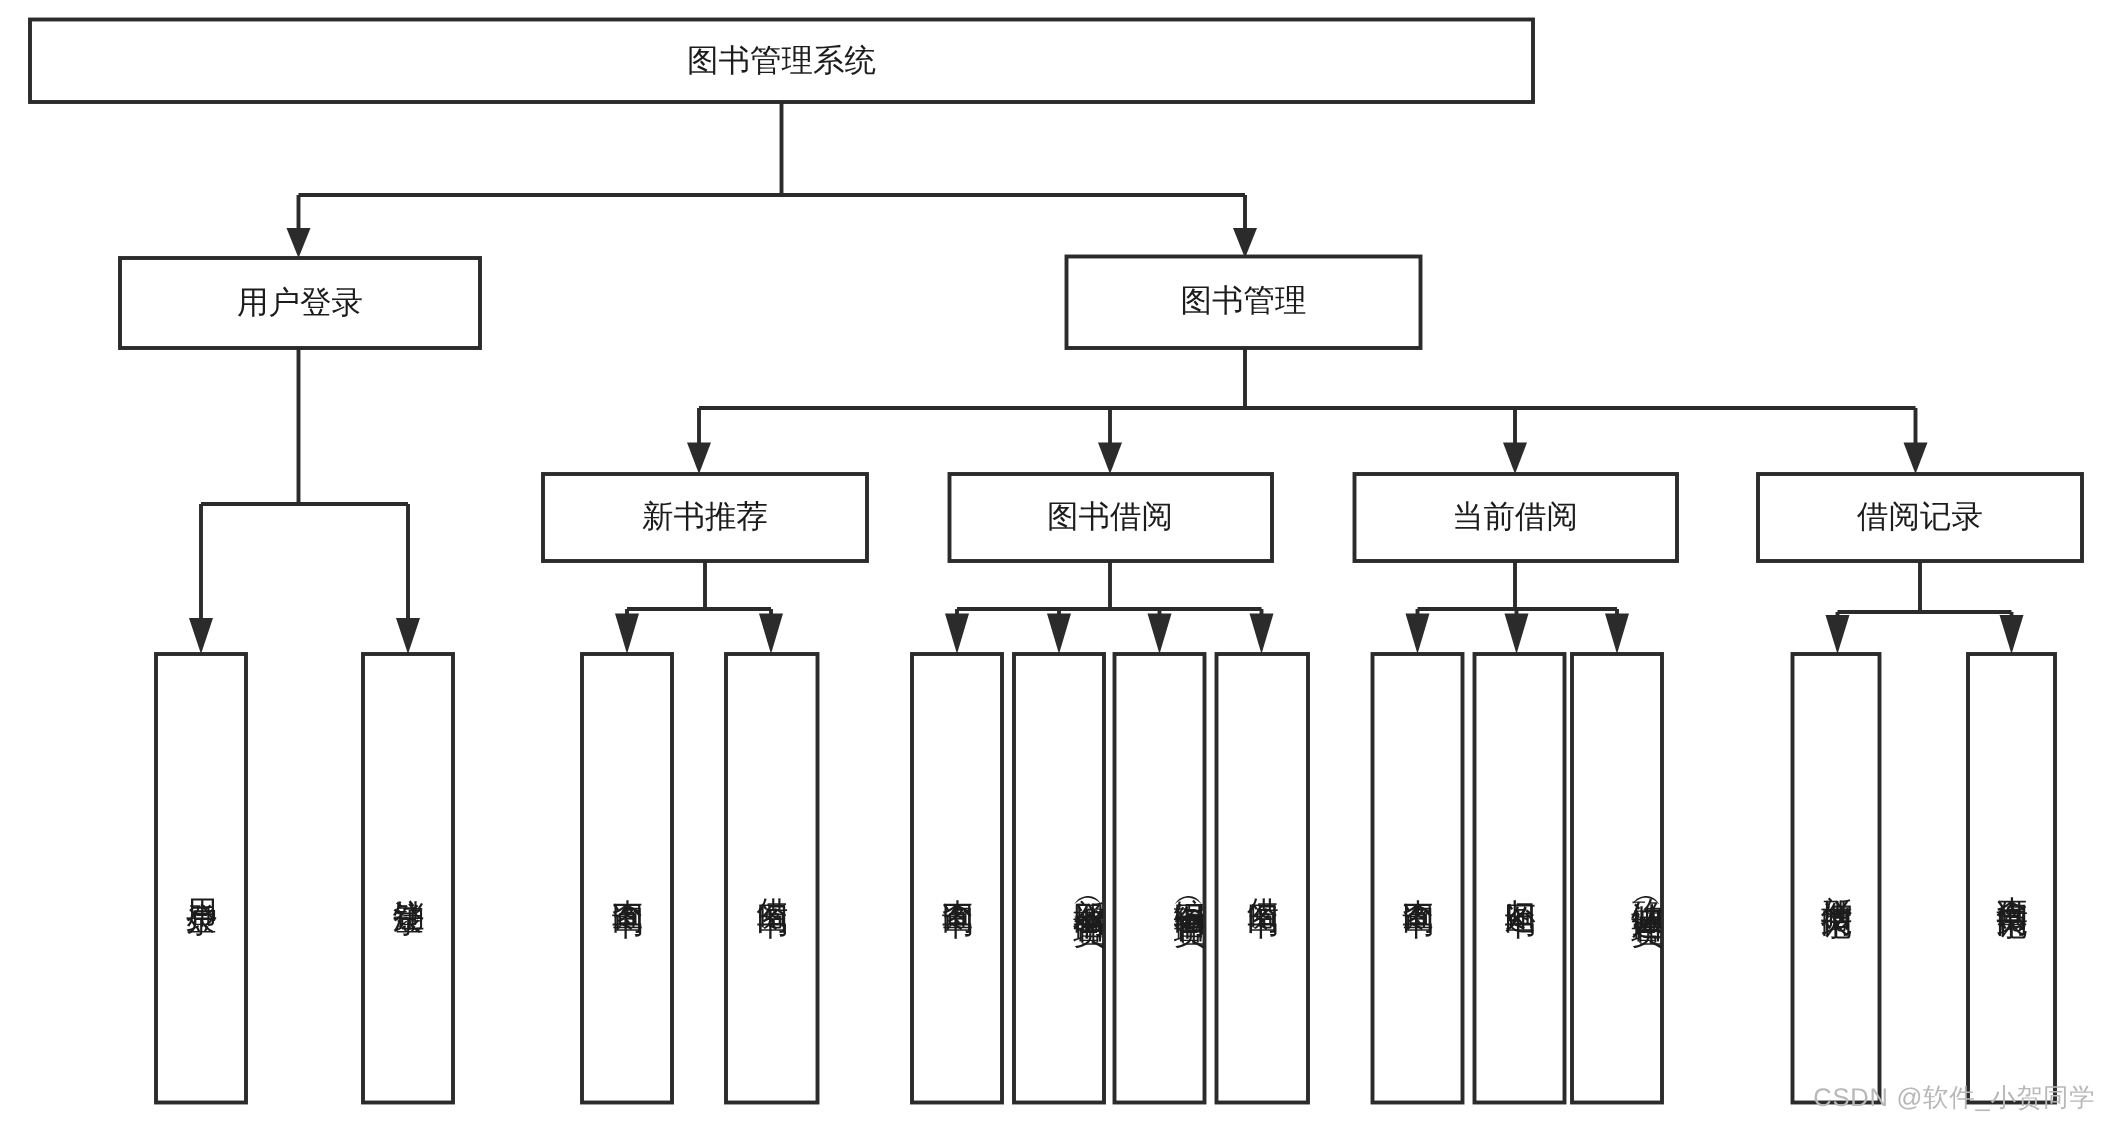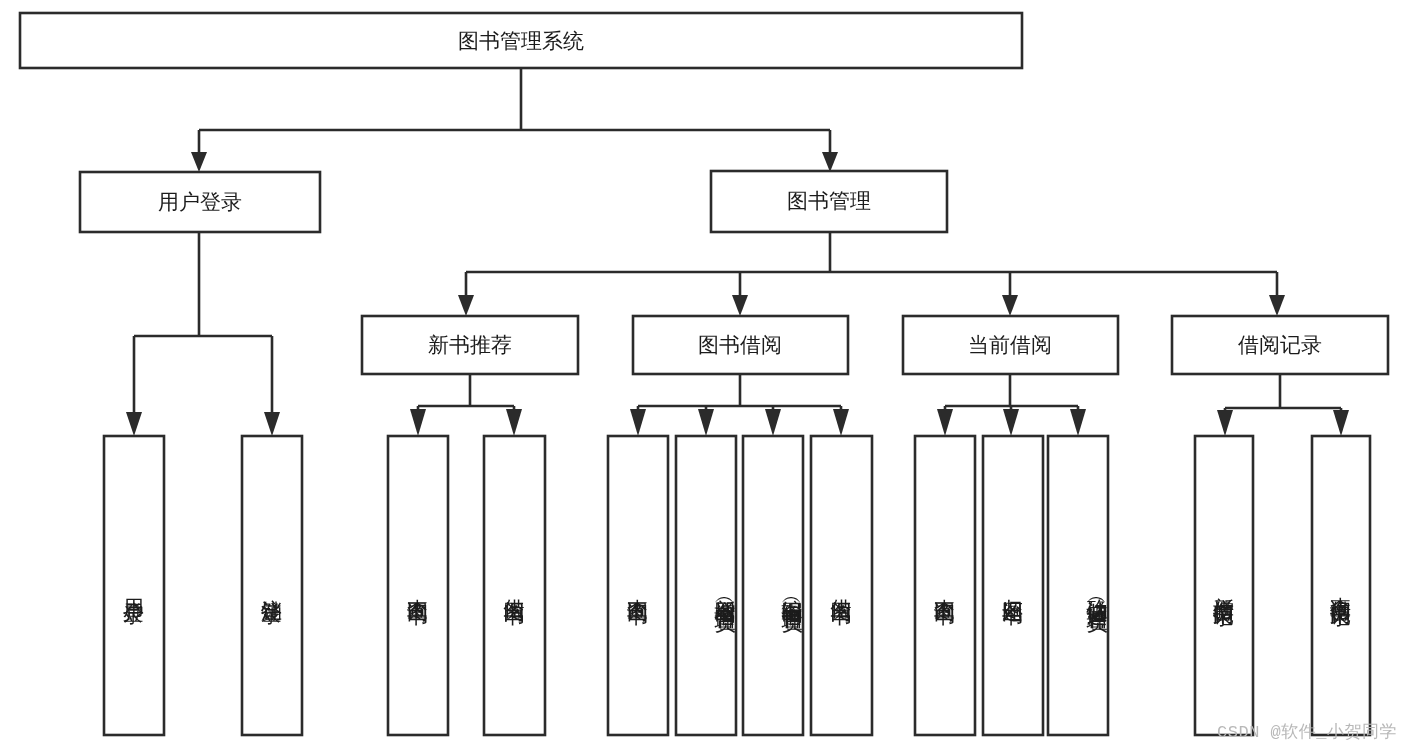--- a/index.html
+++ b/index.html
@@ -45,21 +45,21 @@
     font-family: "Liberation Sans", "DejaVu Sans", sans-serif;
     font-size: 21px;
     fill: #1c1c1c;
     text-anchor: middle;
     dominant-baseline: middle;
   }
   .watermark {
     position: absolute;
     right: 8px;
     bottom: 4px;
-    font-family: Liberation Mono, monospace;
+    font-family: Liberation Sans, sans-serif;
     font-size: 17px;
     color: #b8b8b8;
     letter-spacing: 0.5px;
     white-space: nowrap;
     pointer-events: none;
   }
   .leaf-label {
     position: absolute;
     writing-mode: vertical-rl;
     text-orientation: upright;

